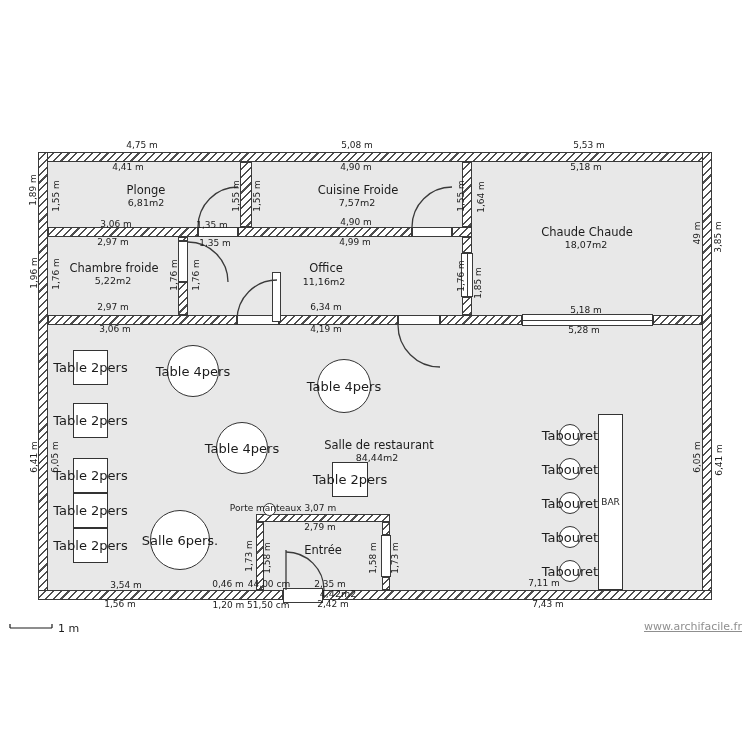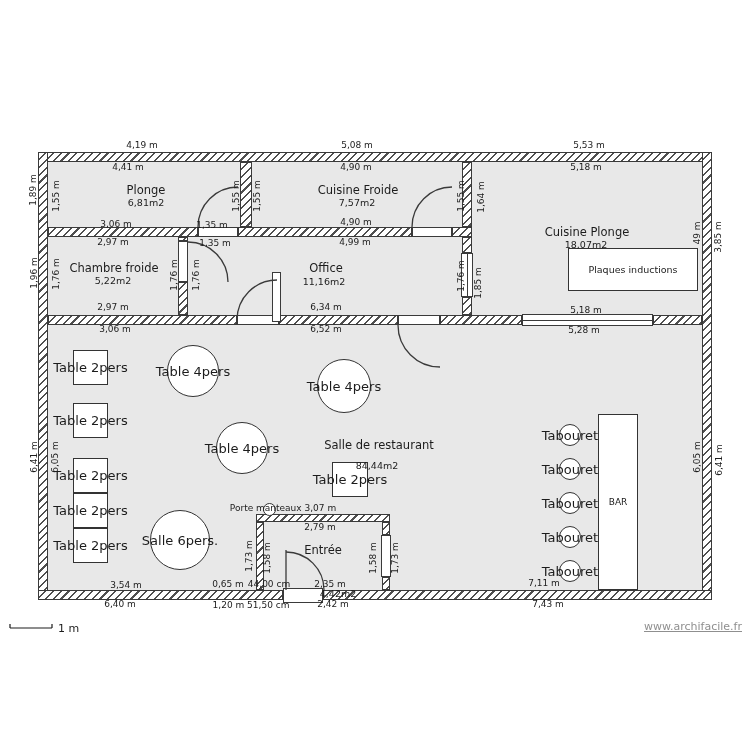--- a/index.html
+++ b/index.html
@@ -103,39 +103,38 @@
     <div class="sq" style="left: 332px; top: 462px; width: 36px; height: 35px;">Table 2pers</div>
     <div class="round" style="left: 167px; top: 345px; width: 52px; height: 52px;">Table 4pers</div>
     <div class="round" style="left: 317px; top: 359px; width: 54px; height: 54px;">Table 4pers</div>
     <div class="round" style="left: 216px; top: 422px; width: 52px; height: 52px;">Table 4pers</div>
     <div class="round" style="left: 150px; top: 510px; width: 60px; height: 60px;">Salle 6pers.</div>
     <div class="round" style="left: 559px; top: 424px; width: 22px; height: 22px;">Tabouret</div>
     <div class="round" style="left: 559px; top: 458px; width: 22px; height: 22px;">Tabouret</div>
     <div class="round" style="left: 559px; top: 492px; width: 22px; height: 22px;">Tabouret</div>
     <div class="round" style="left: 559px; top: 526px; width: 22px; height: 22px;">Tabouret</div>
     <div class="round" style="left: 559px; top: 560px; width: 22px; height: 22px;">Tabouret</div>
-    <div class="barrect" style="left: 598px; top: 414px; width: 40px; height: 176px;">BAR</div>
-    <div class="plq" style="left: 568px; top: 248px; width: 130px; height: 43px;">Plaques inductions</div>
+    <div class="barrect" style="left: 598px; top: 414px; width: 25px; height: 176px;">BAR</div>
     <div class="round" style="left: 262.5px; top: 502.5px; width: 13px; height: 13px;"></div>
     <div class="dim" style="left: 283px; top: 508px;">Porte manteaux 3,07 m</div>
     <div class="flabel room-name" style="left: 146px; top: 190px;">Plonge</div>
     <div class="flabel room-area" style="left: 146px; top: 202px;">6,81m2</div>
     <div class="flabel room-name" style="left: 358px; top: 190px;">Cuisine Froide</div>
     <div class="flabel room-area" style="left: 357px; top: 202px;">7,57m2</div>
-    <div class="flabel room-name" style="left: 587px; top: 232px;">Cuisine Plonge</div>
+    <div class="flabel room-name" style="left: 587px; top: 232px;">Chaude Chaude</div>
     <div class="flabel room-area" style="left: 586px; top: 244px;">18,07m2</div>
     <div class="flabel room-name" style="left: 114px; top: 268px;">Chambre froide</div>
     <div class="flabel room-area" style="left: 113px; top: 280px;">5,22m2</div>
     <div class="flabel room-name" style="left: 326px; top: 268px;">Office</div>
     <div class="flabel room-area" style="left: 324px; top: 281px;">11,16m2</div>
     <div class="flabel room-name" style="left: 379px; top: 445px;">Salle de restaurant</div>
-    <div class="flabel room-area" style="left: 377px; top: 457px; margin-top: 8px;">84,44m2</div>
+    <div class="flabel room-area" style="left: 377px; top: 457px;">84,44m2</div>
     <div class="flabel room-name" style="left: 323px; top: 550px;">Entrée</div>
     <div class="flabel room-area" style="left: 338px; top: 561px; margin-top: 32px;">4,42m2</div>
-    <div class="dim" style="left: 142px; top: 145px;">4,19 m</div>
+    <div class="dim" style="left: 142px; top: 145px;">4,75 m</div>
     <div class="dim" style="left: 357px; top: 145px;">5,08 m</div>
     <div class="dim" style="left: 589px; top: 145px;">5,53 m</div>
     <div class="dim" style="left: 128px; top: 167px;">4,41 m</div>
     <div class="dim" style="left: 356px; top: 167px;">4,90 m</div>
     <div class="dim" style="left: 586px; top: 167px;">5,18 m</div>
     <div class="dim rot" style="left: 33px; top: 190px;">1,89 m</div>
     <div class="dim rot" style="left: 56px; top: 196px;">1,55 m</div>
     <div class="dim rot" style="left: 236px; top: 196px;">1,55 m</div>
     <div class="dim rot" style="left: 257px; top: 196px;">1,55 m</div>
     <div class="dim rot" style="left: 461px; top: 196px;">1,55 m</div>
@@ -150,34 +149,34 @@
     <div class="dim" style="left: 355px; top: 242px;">4,99 m</div>
     <div class="dim rot" style="left: 34px; top: 273px;">1,96 m</div>
     <div class="dim rot" style="left: 56px; top: 274px;">1,76 m</div>
     <div class="dim rot" style="left: 174px; top: 275px;">1,76 m</div>
     <div class="dim rot" style="left: 196px; top: 275px;">1,76 m</div>
     <div class="dim rot" style="left: 461px; top: 276px;">1,76 m</div>
     <div class="dim rot" style="left: 478px; top: 283px;">1,85 m</div>
     <div class="dim" style="left: 113px; top: 307px;">2,97 m</div>
     <div class="dim" style="left: 115px; top: 329px;">3,06 m</div>
     <div class="dim" style="left: 326px; top: 307px;">6,34 m</div>
-    <div class="dim" style="left: 326px; top: 329px;">6,52 m</div>
+    <div class="dim" style="left: 326px; top: 329px;">4,19 m</div>
     <div class="dim" style="left: 586px; top: 310px;">5,18 m</div>
     <div class="dim" style="left: 584px; top: 330px;">5,28 m</div>
     <div class="dim rot" style="left: 34px; top: 457px;">6,41 m</div>
     <div class="dim rot" style="left: 55px; top: 457px;">6,05 m</div>
     <div class="dim rot" style="left: 697px; top: 457px;">6,05 m</div>
     <div class="dim rot" style="left: 719px; top: 460px;">6,41 m</div>
     <div class="dim" style="left: 320px; top: 527px; text-align: right;">2,79 m</div>
     <div class="dim rot" style="left: 249px; top: 556px;">1,73 m</div>
     <div class="dim rot" style="left: 267px; top: 558px;">1,58 m</div>
     <div class="dim rot" style="left: 373px; top: 558px;">1,58 m</div>
     <div class="dim rot" style="left: 395px; top: 558px;">1,73 m</div>
     <div class="dim" style="left: 126px; top: 585px;">3,54 m</div>
-    <div class="dim" style="left: 228px; top: 584px;">0,65 m</div>
+    <div class="dim" style="left: 228px; top: 584px;">0,46 m</div>
     <div class="dim" style="left: 269px; top: 584px;">44,00 cm</div>
     <div class="dim" style="left: 330px; top: 584px;">2,35 m</div>
     <div class="dim" style="left: 544px; top: 583px;">7,11 m</div>
-    <div class="dim" style="left: 120px; top: 604px;">6,40 m</div>
+    <div class="dim" style="left: 120px; top: 604px;">1,56 m</div>
     <div class="dim" style="left: 251px; top: 605px;">1,20 m 51,50 cm</div>
     <div class="dim" style="left: 333px; top: 604px;">2,42 m</div>
     <div class="dim" style="left: 548px; top: 604px;">7,43 m</div>
   </div>
 
 </body></html>

